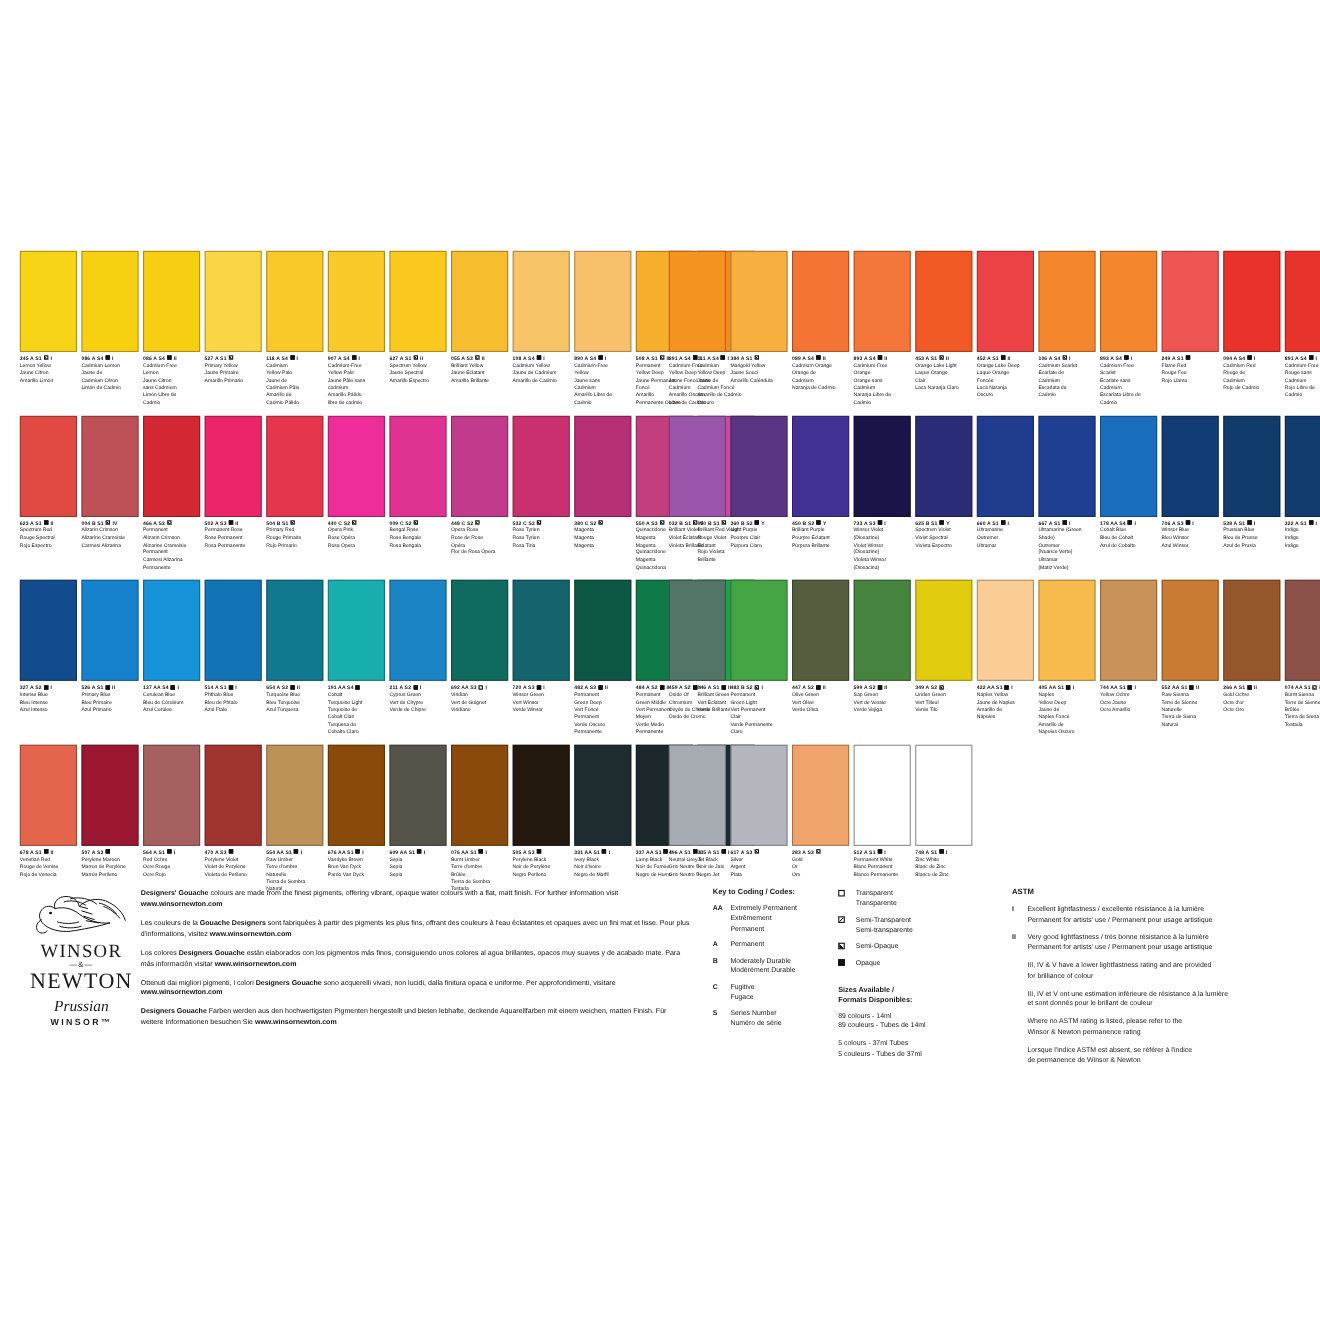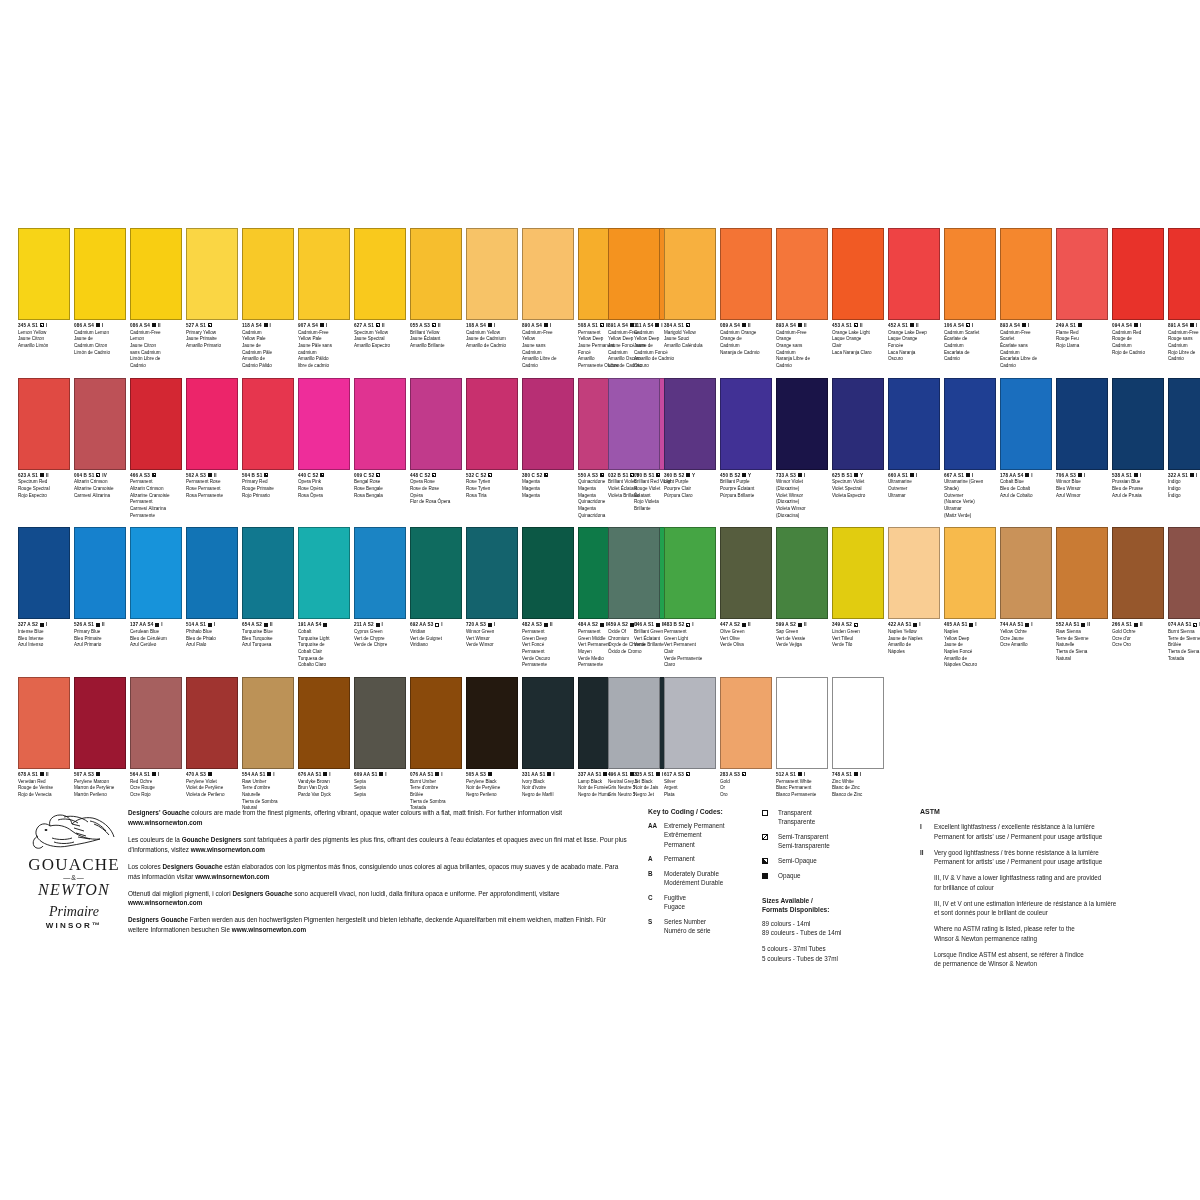--- a/index.html
+++ b/index.html
@@ -41,21 +41,21 @@
   .gl-semiopaque { background:#fff; }
   .gl-semiopaque::after{ content:""; position:absolute; inset:0;
         background:linear-gradient(45deg, #111 50%, transparent 50%); }
 
   
   .footer { position:absolute; left:0; top:800px; width:1200px; height:400px; }
   .f-logo { position:absolute; left:24px; top:8px; width:100px; text-align:center; }
   .logo-mark { width:92px; height:46px; margin:0 auto; }
   .logo-w { font-family:"Liberation Serif", serif; font-size:17px; letter-spacing:1.2px; line-height:1.0; margin-top:2px;}
   .logo-amp { font-size:7px; letter-spacing:1px; margin:1px 0; }
-  .logo-n { font-family:"Liberation Serif", serif; font-size:16px; letter-spacing:1.2px; line-height:1.0;font-style:italic;}
+  .logo-n { font-family:"Liberation Serif", serif; font-size:20px; letter-spacing:1.2px; line-height:1.0;}
   .logo-des { font-family:"Liberation Serif", serif; font-style:italic; font-size:14px; margin-top:6px; }
   .logo-g { font-size:8px; font-weight:700; letter-spacing:2.2px; margin-top:1px; }
 
   .f-intro { position:absolute; left:128px; top:8px; width:500px; }
   .f-intro p { margin:0 0 7px 0; font-size:6.4px; line-height:1.55; color:#111; }
   .f-intro b { font-weight:700; }
 
   .f-key { position:absolute; left:648px; top:8px; width:120px; }
   .f-key h4 { margin:0 0 6px 0; font-size:6.8px; font-weight:700; }
   .kline { display:flex; margin-bottom:5px; font-size:6.3px; line-height:1.5; }
@@ -1067,24 +1067,24 @@
             <path d="M36 9 C44 7 54 9 60 14"></path>
             <path d="M14 34 C20 38 30 40 40 38 C52 36 62 34 72 31"></path>
             <path d="M10 28 C6 30 4 34 6 38 C8 41 13 41 15 38"></path>
             <ellipse cx="18" cy="22" rx="1.4" ry="1.1" fill="#111" stroke="none"></ellipse>
             <path d="M44 16 L52 18 M46 20 L56 23 M48 25 L58 28 M50 29 L62 31"></path>
             <path d="M62 13 C68 14 74 18 78 23 M66 16 C72 18 78 23 81 27"></path>
             <path d="M24 30 C30 32 38 32 44 30 M26 34 C32 36 40 36 46 34"></path>
           </g>
         </svg>
       </div>
-      <div class="logo-w">GOUACHE</div>
+      <div class="logo-w">WINSOR</div>
       <div class="logo-amp">—&amp;—</div>
       <div class="logo-n">NEWTON</div>
-      <div class="logo-des">Primaire</div>
+      <div class="logo-des">Prussian</div>
       <div class="logo-g">WINSOR™</div>
     </div>
 
     <div class="f-intro">
       <p><b>Designers' Gouache</b><span> colours are made from the finest pigments, offering vibrant, opaque water colours with a flat, matt finish. For further information visit </span><b>www.winsornewton.com</b></p>
       <p><span>Les couleurs de la </span><b>Gouache Designers</b><span> sont fabriquées à partir des pigments les plus fins, offrant des couleurs à l'eau éclatantes et opaques avec un fini mat et lisse. Pour plus d'informations, visitez </span><b>www.winsornewton.com</b></p>
       <p><span>Los colores </span><b>Designers Gouache</b><span> están elaborados con los pigmentos más finos, consiguiendo unos colores al agua brillantes, opacos muy suaves y de acabado mate. Para más información visitar </span><b>www.winsornewton.com</b></p>
       <p><span>Ottenuti dai migliori pigmenti, i colori </span><b>Designers Gouache</b><span> sono acquerelli vivaci, non lucidi, dalla finitura opaca e uniforme. Per approfondimenti, visitare </span><b>www.winsornewton.com</b></p>
       <p><b>Designers Gouache</b><span> Farben werden aus den hochwertigsten Pigmenten hergestellt und bieten lebhafte, deckende Aquarellfarben mit einem weichen, matten Finish. Für weitere Informationen besuchen Sie </span><b>www.winsornewton.com</b></p>
     </div>

